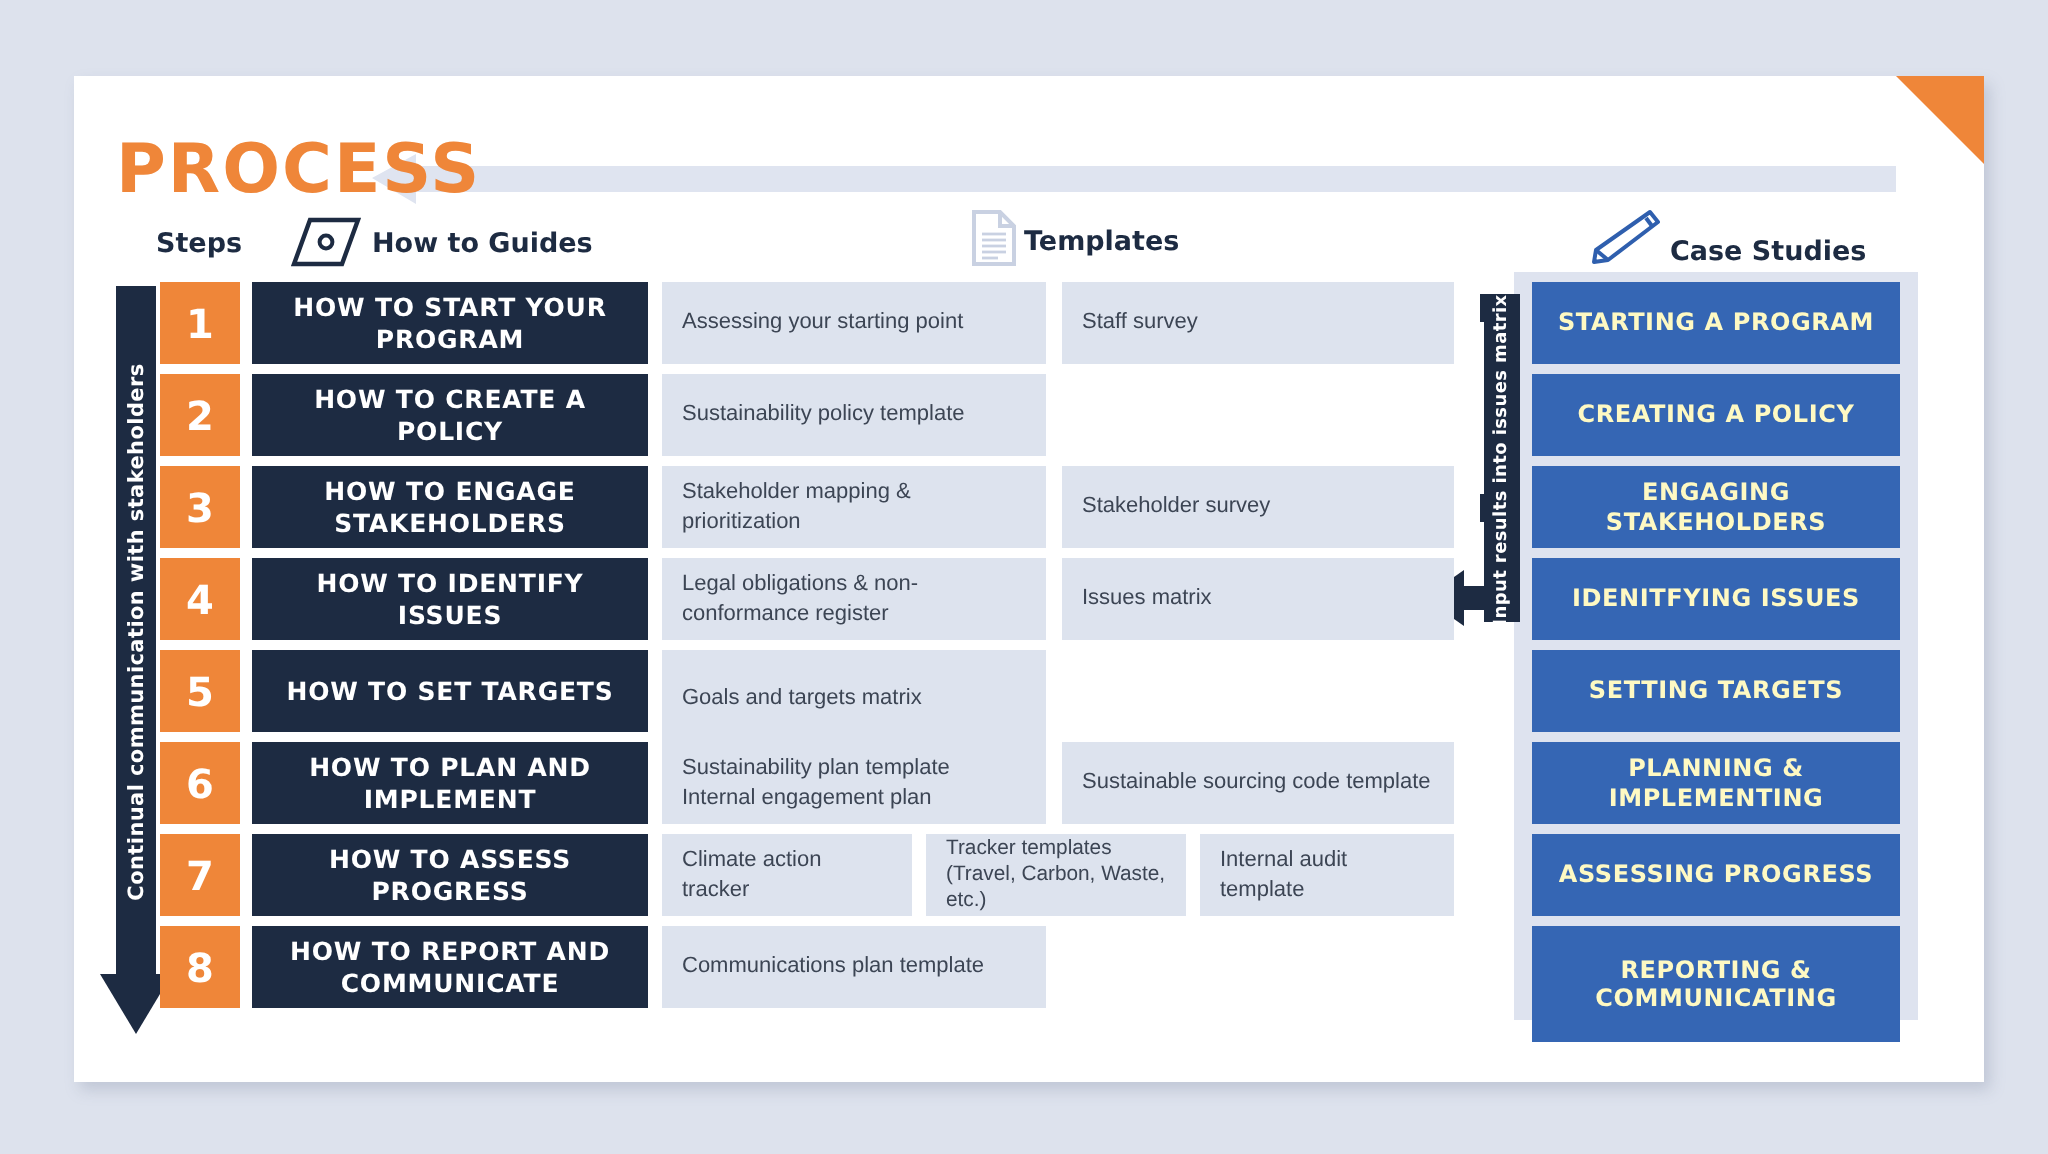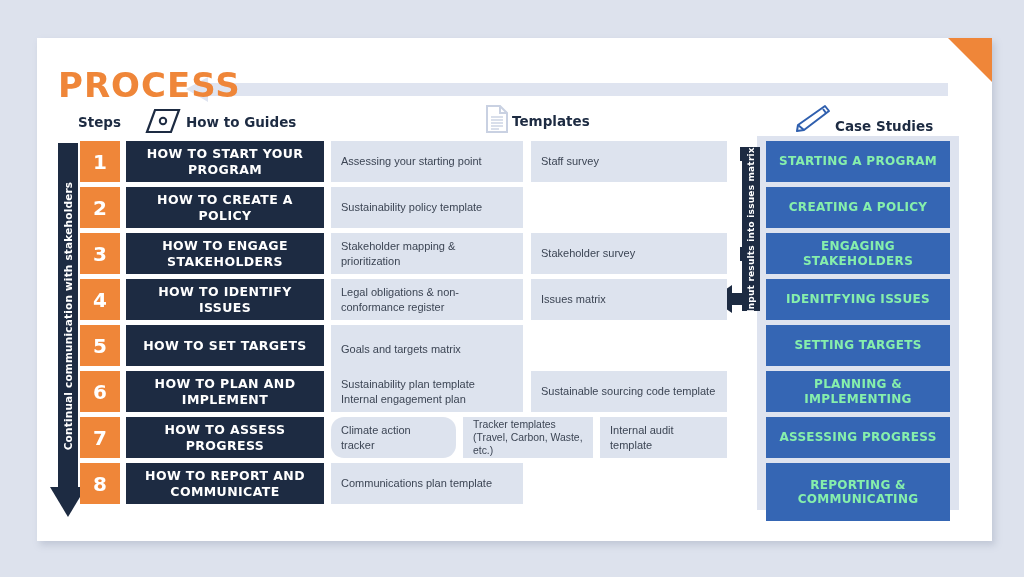--- a/index.html
+++ b/index.html
@@ -102,21 +102,21 @@
     padding:0 6px;
   }
   .tpl{
     background:#dde3ee;color:#3c4554;
     font-size:11px;line-height:1.3;
     display:flex;align-items:center;
     padding:0 10px;
   }
   .tpl.small{font-size:10.4px;line-height:1.25;}
   .case{
-    background:#3566b4;color:#86efac;
+    background:#3566b4;color:#fef9c3;
     font-family:"DejaVu Sans", sans-serif;font-weight:bold;font-size:12px;
     letter-spacing:.3px;line-height:1.2;
     display:flex;align-items:center;justify-content:center;text-align:center;
     padding:0 5px;
   }
 
   
   .loop{position:absolute;left:712px;top:143px;width:48px;height:165px;}
   .loop-label{
     position:absolute;left:742px;top:148px;width:18px;height:163px;
@@ -285,21 +285,21 @@
       </div>
       <div class="cell case" style="left: 766px; top: 371px; width: 184px; height: 41px;">
         <span>PLANNING &amp; IMPLEMENTING</span>
       </div>
       <div class="cell num" style="left: 80px; top: 417px; width: 40px; height: 41px;">
         <span>7</span>
       </div>
       <div class="cell guide" style="left: 126px; top: 417px; width: 198px; height: 41px;">
         <span>HOW TO ASSESS PROGRESS</span>
       </div>
-      <div class="cell tpl" style="left: 331px; top: 417px; width: 125px; height: 41px; border-radius: 13px;">
+      <div class="cell tpl" style="left: 331px; top: 417px; width: 125px; height: 41px;">
         <span>Climate action tracker</span>
       </div>
       <div class="cell tpl small" style="left: 463px; top: 417px; width: 130px; height: 41px;">
         <span>Tracker templates (Travel, Carbon, Waste, etc.)</span>
       </div>
       <div class="cell tpl" style="left: 600px; top: 417px; width: 127px; height: 41px;">
         <span>Internal audit template</span>
       </div>
       <div class="cell case" style="left: 766px; top: 417px; width: 184px; height: 41px; align-items: center;">
         <span>ASSESSING PROGRESS</span>

